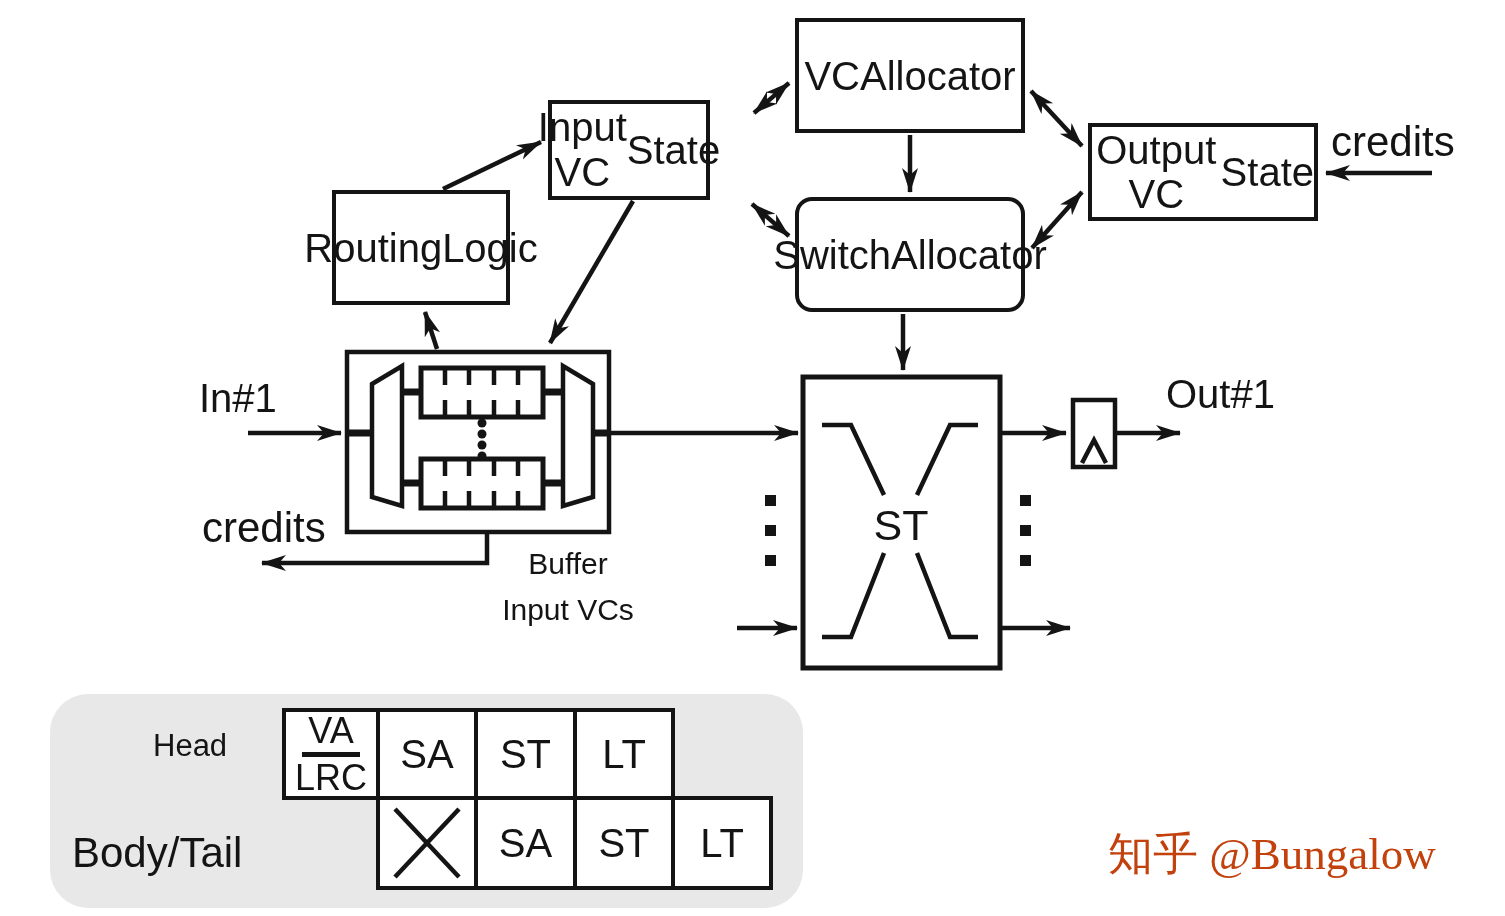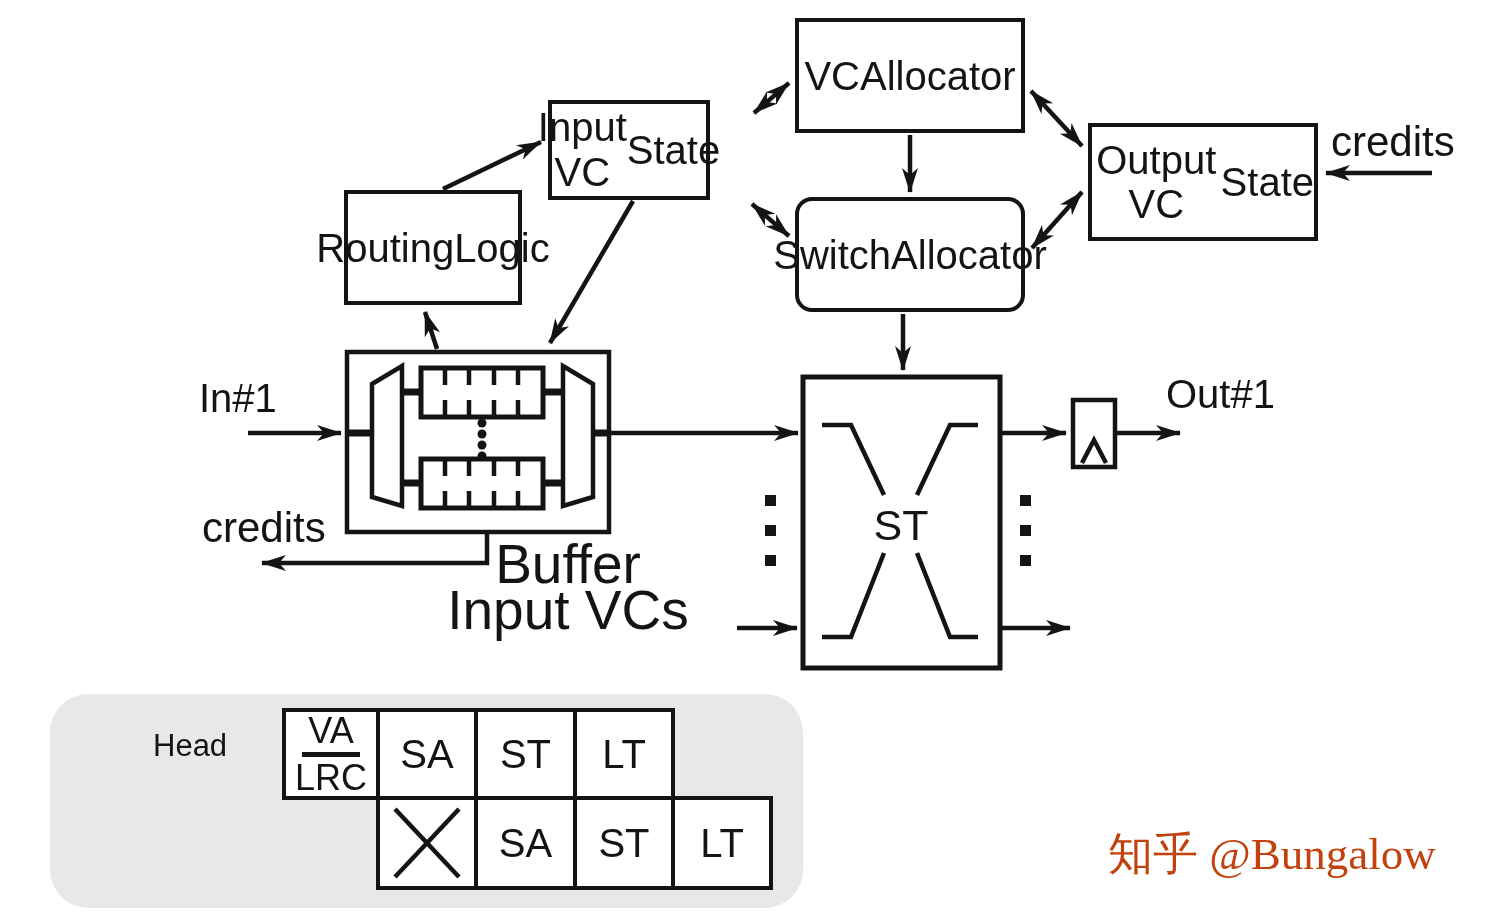--- a/index.html
+++ b/index.html
@@ -145,48 +145,49 @@
   <div class="bx" style="left:795px;top:197px;width:230px;height:115px;border-radius:17px;">
     <span>Switch</span>
     <span>Allocator</span>
   </div>
 
   <div class="bx" style="left:548px;top:100px;width:162px;height:100px;line-height:45px;">
     <span>Input VC</span>
     <span>State</span>
   </div>
 
-  <div class="bx" style="left:1088px;top:123px;width:230px;height:118px;line-height:44px;justify-content:space-between;">
+  <div class="bx" style="left:1088px;top:123px;width:230px;height:98px;line-height:44px;justify-content:space-between;">
     <span>Output VC</span>
     <span>State</span>
   </div>
 
-  <div class="bx" style="left:344px;top:190px;width:178px;height:115px;">
+  <div class="bx" style="left:332px;top:190px;width:178px;height:115px;">
     <span>Routing</span>
     <span>Logic</span>
   </div>
 
   <div class="st-label" style="left:851px;top:501px;width:100px;">ST</div>
 
   <div class="lbl" style="left:199px;top:377px;">In#1</div>
 
   <div class="lbl" style="left:1166px;top:373px;">Out#1</div>
 
   <div class="lbl" style="left:1331px;top:120px;font-size:42px;">credits</div>
 
   <div class="lbl" style="left:202px;top:506px;font-size:42px;">credits</div>
 
-  <div class="lbl center" style="left:418px;top:541px;width:300px;font-size:55px;line-height:46px;">
+  <div class="lbl center" style="left:418px;top:541px;width:300px;font-size:30px;line-height:46px;">
     <div>Buffer</div>
     <div>Input VCs</div>
   </div>
 
   <div class="panel" style="left:50px;top:694px;width:753px;height:214px;"></div>
 
   <div class="lbl" style="left:153px;top:730px;font-size:31px;">Head</div>
+  <div class="lbl" style="left:72px;top:831px;font-size:42px;">Body/Tail</div>
 
   <div class="pcell pcell-split" style="left:282px;top:708px;width:98px;height:92px;">
     <div class="half half-top">VA</div>
     <div class="half">LRC</div>
   </div>
   <div class="pcell" style="left:376px;top:708px;width:102px;height:92px;">SA</div>
   <div class="pcell" style="left:474px;top:708px;width:103px;height:92px;">ST</div>
   <div class="pcell" style="left:573px;top:708px;width:102px;height:92px;">LT</div>
 
   <div class="pcell xcell" style="left:376px;top:796px;width:102px;height:94px;">

